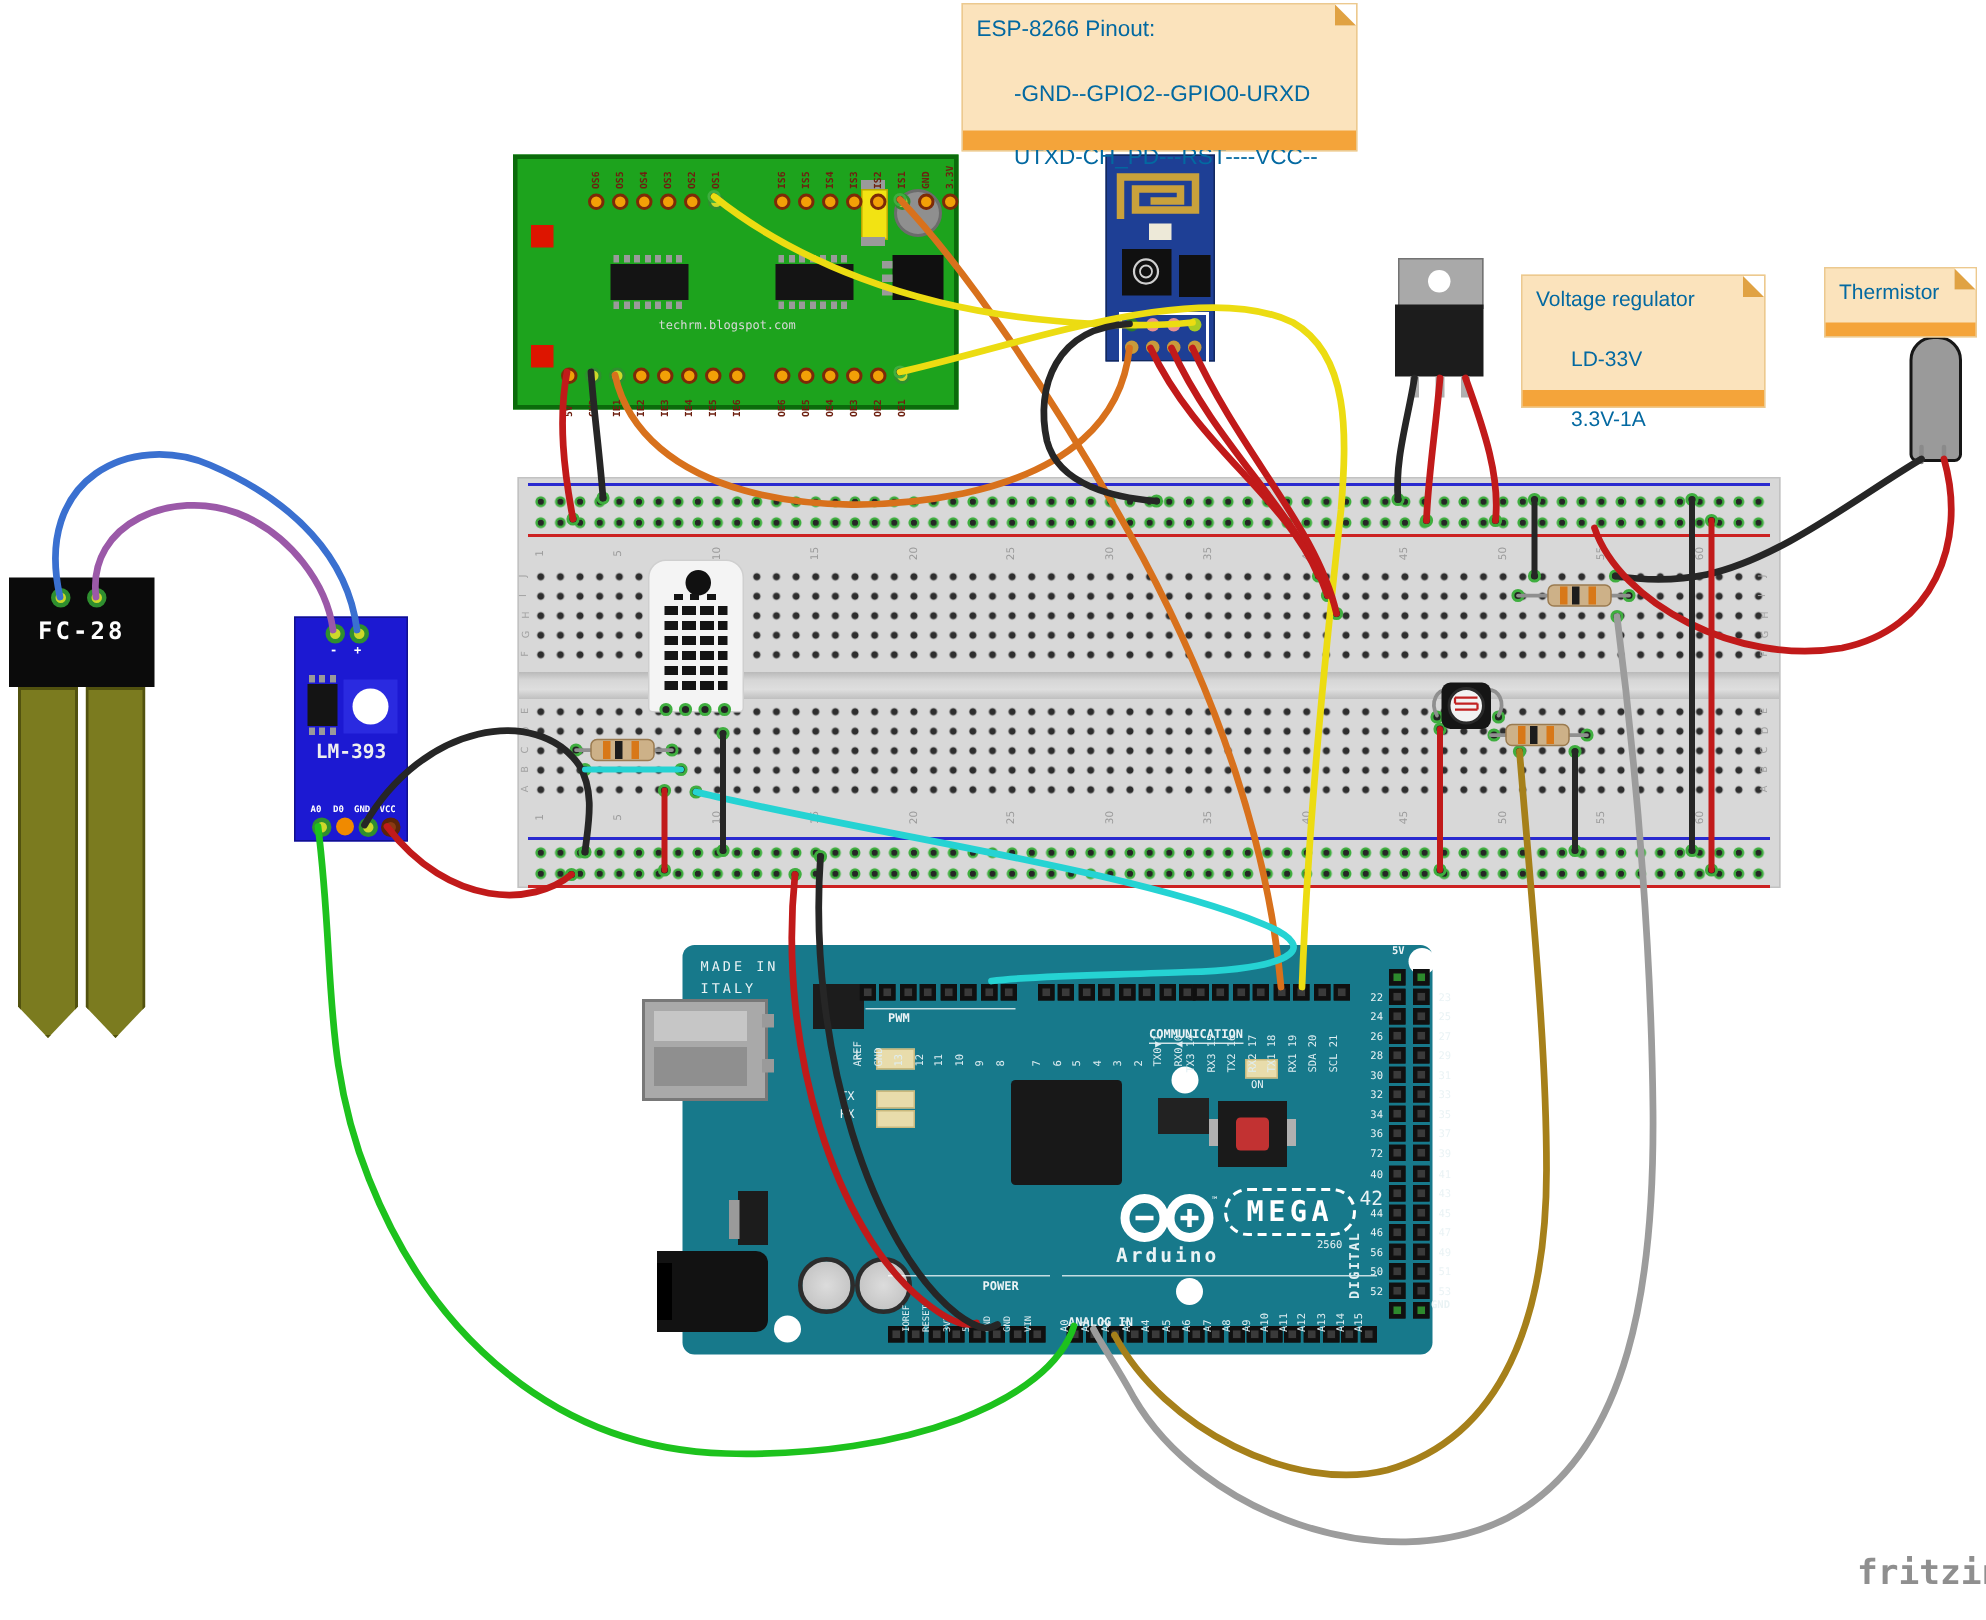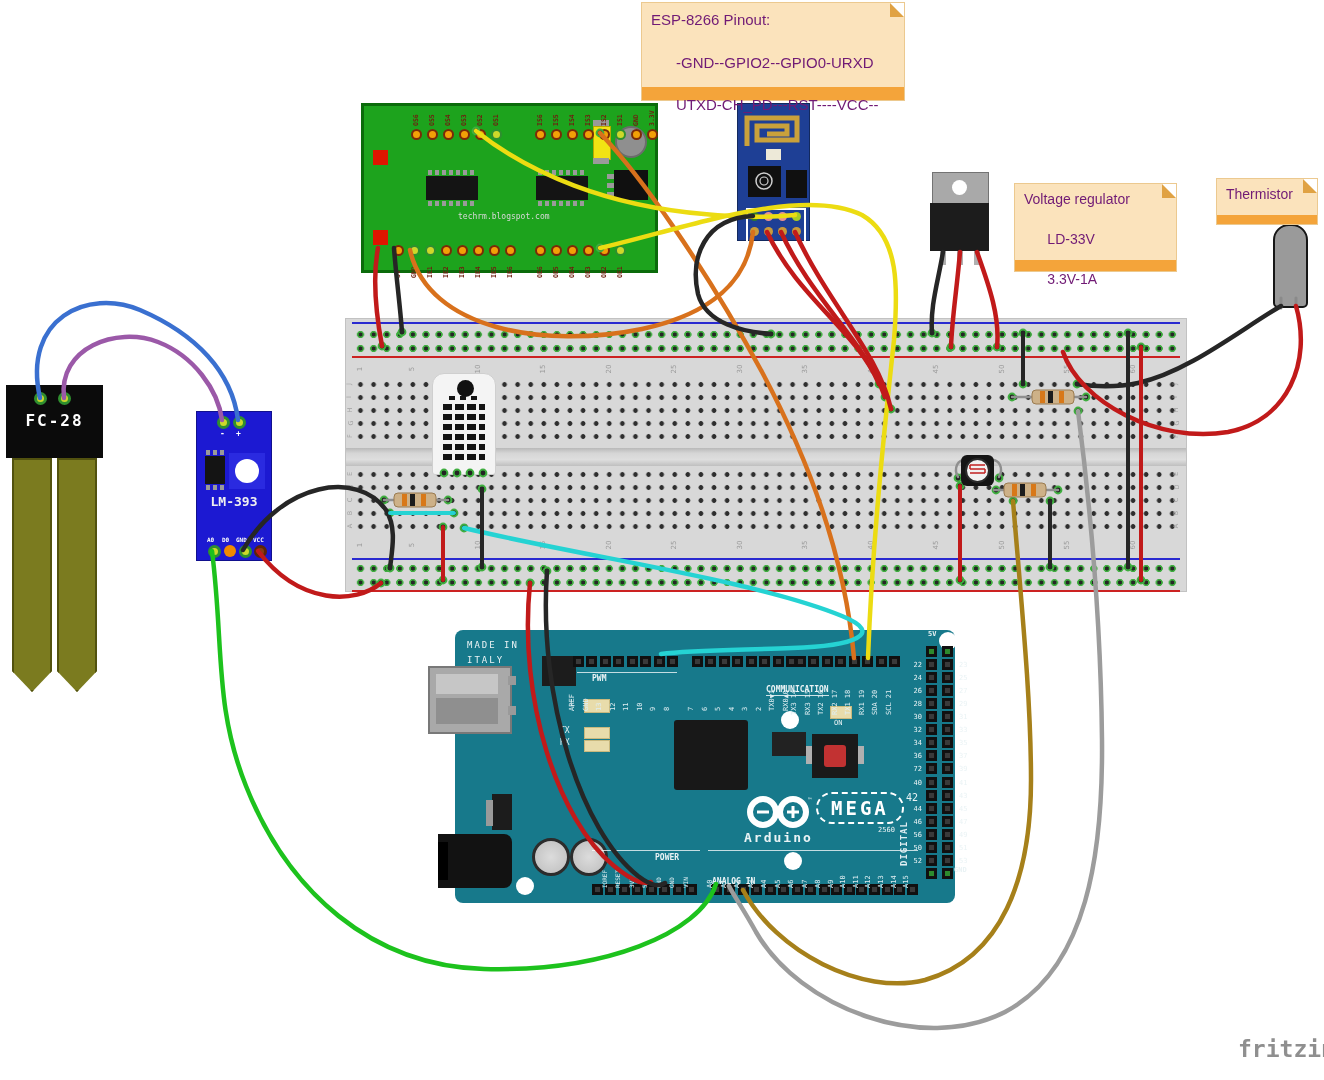--- a/index.html
+++ b/index.html
@@ -1,41 +1,41 @@
 <!DOCTYPE html>
 <html><head>
 <meta charset="utf-8">
 <style>
   html,body{margin:0;padding:0;background:#fff;}
   #scene{position:relative;width:1324px;height:1080px;background:#fff;overflow:hidden;
          font-family:"DejaVu Sans Mono",monospace;}
   .abs{position:absolute;}
   
-  .note{position:absolute;background:#fbe3bc;border:1px solid #ecc98f;color:#701a75;
+  .note{position:absolute;background:#fbe3bc;border:1px solid #ecc98f;color:#0369a1;
         font-family:"Liberation Sans","DejaVu Sans",sans-serif;}
   .note .bar{position:absolute;left:0;right:0;bottom:0;background:#f4a43a;}
   .note .fold{position:absolute;top:0;right:0;width:0;height:0;
         border-top:14px solid #fff;border-left:14px solid #e0a243;}
   .note .txt{position:absolute;left:9px;top:6px;line-height:1.42;white-space:pre;}
   
   #bb{left:345px;top:318px;width:840px;height:272px;background:#d8d8d8;border:1px solid #c2c2c2;}
   .busline{position:absolute;height:2px;left:6px;right:6px;}
   .rail{position:absolute;left:8px;width:824px;height:13px;
         background-image:radial-gradient(circle at 6.5px 6.5px,#262626 1.9px,#3fae3f 2.2px,#3fae3f 3.3px,rgba(0,0,0,0) 3.9px);
         background-size:13.1px 13px;}
   .grid{position:absolute;left:8px;width:824px;height:65px;
         background-image:radial-gradient(circle at 6.5px 6.5px,#2e2e2e 2px,#c0c0c0 2.6px,rgba(0,0,0,0) 3.1px);
         background-size:13.1px 13px;}
   .groove{position:absolute;left:0;width:840px;height:18px;
         background:linear-gradient(180deg,#b9b9b9,#d6d6d6 30%,#dedede 65%,#bfbfbf);}
   .bbnum{position:absolute;transform:rotate(-90deg);font:7px "DejaVu Sans",sans-serif;color:#9b9b9b;
         width:16px;text-align:center;}
   .bblet{position:absolute;transform:rotate(-90deg);font:6.5px "DejaVu Sans",sans-serif;color:#a2a2a2;}
   
-  #gpcb{left:361px;top:103px;width:291px;height:164px;background:#1da31d;border:3px solid #0b6b0b;}
+  #gpcb{left:342px;top:103px;width:291px;height:164px;background:#1da31d;border:3px solid #0b6b0b;}
   .gbpin{position:absolute;width:7px;height:7px;border-radius:50%;background:#f2a007;border:2.5px solid #7c2a08;}
   .gbpin.gn{background:#cdd82a;border-color:#2f8f2f;}
   .gblab{position:absolute;writing-mode:vertical-rl;transform:rotate(180deg);
         font:bold 6.5px "DejaVu Sans Mono",monospace;color:#6e2010;}
   .dip{position:absolute;background:#141414;}
   .stub{position:absolute;height:5px;background:repeating-linear-gradient(90deg,#9a9a9a 0 4px,rgba(0,0,0,0) 4px 7px);}
   
   #esp{left:737px;top:103px;width:71px;height:136px;background:#1e3f95;border:1px solid #12295f;}
   .chip{position:absolute;background:#101010;}
   .pad{position:absolute;width:9px;height:9px;border-radius:50%;}
@@ -645,21 +645,21 @@
         <i></i>
       </div>
       <span class="wtxt" style="left: 902px; top: 778.5px; font-size: 7px; width: 20px; text-align: right;">40</span>
       <span class="wtxt" style="left: 959px; top: 778.5px; font-size: 7px;">41</span>
       <div class="pinsq" style="left: 926px; top: 789.55px;">
         <i></i>
       </div>
       <div class="pinsq" style="left: 942px; top: 789.55px;">
         <i></i>
       </div>
-      <span class="wtxt" style="left: 902px; top: 791.55px; font-size: 10px; width: 20px; text-align: center;">42</span>
+      <span class="wtxt" style="left: 902px; top: 791.55px; font-size: 13px; width: 20px; text-align: right;">42</span>
       <span class="wtxt" style="left: 959px; top: 791.55px; font-size: 7px;">43</span>
       <div class="pinsq" style="left: 926px; top: 802.6px;">
         <i></i>
       </div>
       <div class="pinsq" style="left: 942px; top: 802.6px;">
         <i></i>
       </div>
       <span class="wtxt" style="left: 902px; top: 804.6px; font-size: 7px; width: 20px; text-align: right;">44</span>
       <span class="wtxt" style="left: 959px; top: 804.6px; font-size: 7px;">45</span>
       <div class="pinsq" style="left: 926px; top: 815.65px;">

